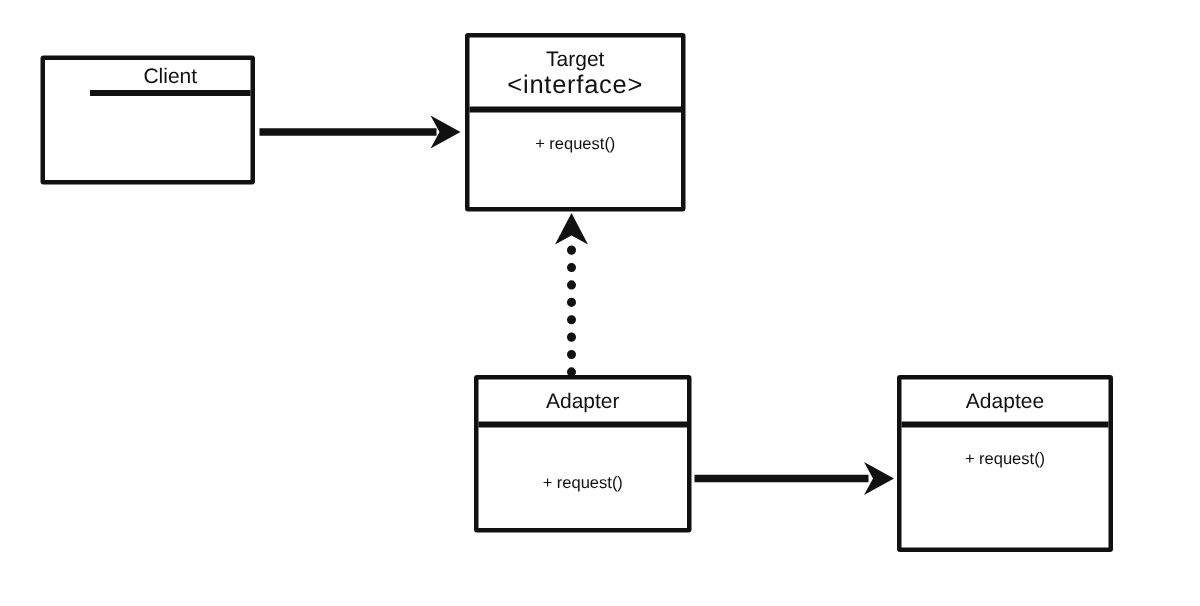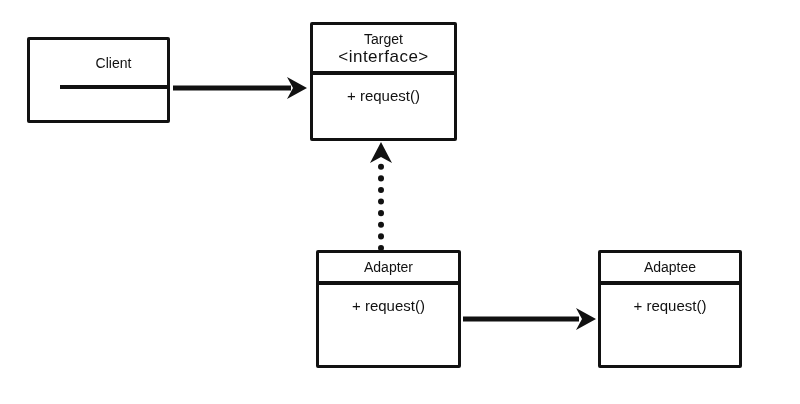--- a/index.html
+++ b/index.html
@@ -54,30 +54,30 @@
     letter-spacing:0.5px;
     white-space:nowrap;
   }
   .uml-body{
     flex:1;
     box-sizing:border-box;
     padding-top:12px;
     text-align:center;
   }
   .uml-member{
-    font-size:15px;
+    font-size:11px;
     line-height:18px;
     white-space:nowrap;
   }
   
   .box-client {left:27px; top:37px; width:143px;height:86px;}
-  .box-client .uml-header{height:49px;margin-left:30px;}
+  .box-client .uml-header{height:24px;margin-left:30px;}
   .box-target {left:310px;top:22px; width:147px;height:119px;}
   .box-target .uml-header{height:50px;}
-  .box-adapter{left:316px;top:250px;width:145px;height:118px;}
+  .box-adapter{left:316px;top:250px;width:145px;height:105px;gap:16px;}
   .box-adapter .uml-header{height:32px;}
   .box-adaptee{left:598px;top:250px;width:144px;height:118px;}
   .box-adaptee .uml-header{height:32px;}
 </style>
 </head>
 <body>
 
 <div class="canvas">
 
   <svg class="arrows" viewBox="0 0 800 404" xmlns="http://www.w3.org/2000/svg">

